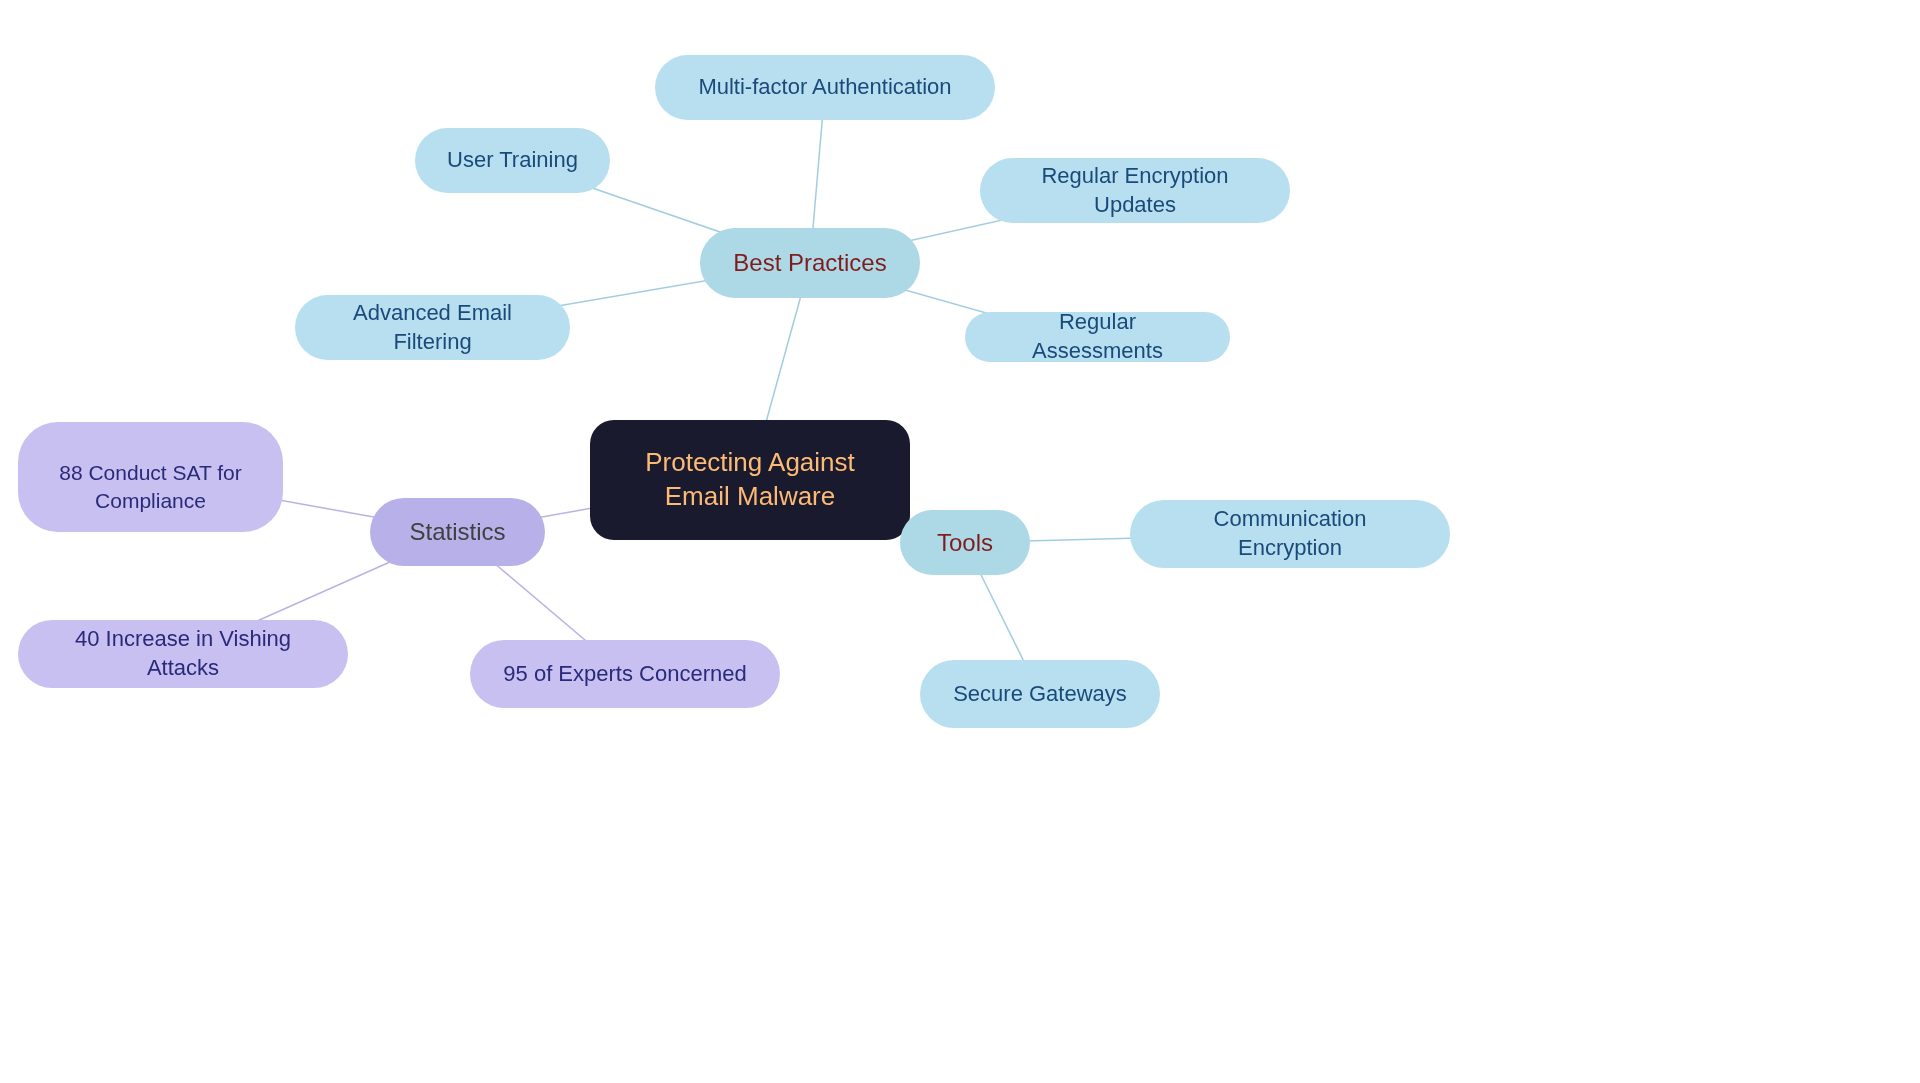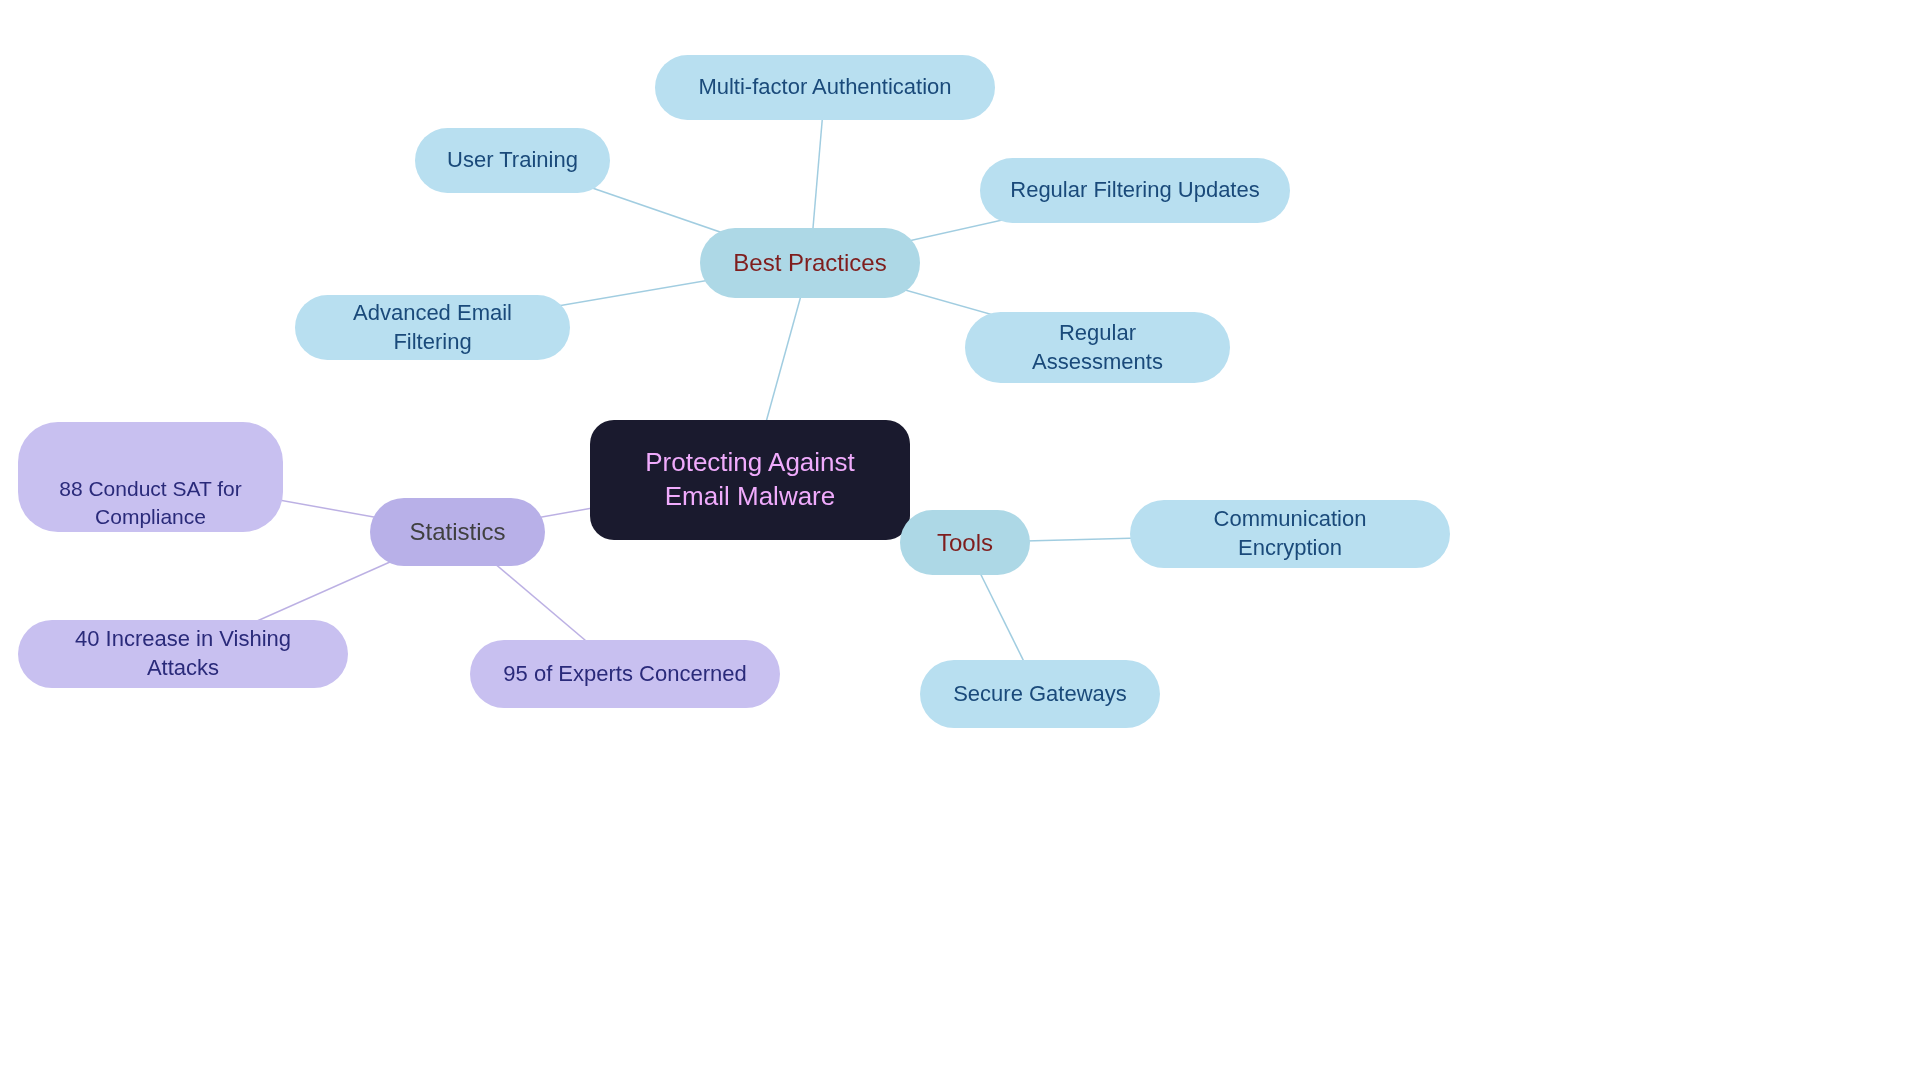--- a/index.html
+++ b/index.html
@@ -19,26 +19,26 @@
       pointer-events: none;
     }
     .node {
       position: absolute;
       border-radius: 40px;
       display: flex;
       align-items: center;
       justify-content: center;
       text-align: center;
       font-size: 22px;
-      padding: 2px 30px;
+      padding: 18px 30px;
       line-height: 1.3;
     }
     .node-center {
       background: #1a1a2e;
-      color: #f0abfc;
+      color: #fdba74;
       font-size: 26px;
       font-weight: 500;
       border-radius: 24px;
       width: 320px;
       height: 120px;
     }
     .node-blue {
       background: #b8dff0;
       color: #1a4a7a;
       font-size: 22px;
@@ -96,24 +96,24 @@
 
 <div class="node node-blue" style="left:295px; top:295px; width:275px; height:65px;">
   <span>Advanced Email Filtering</span>
 </div>
 
 <div class="node node-blue" style="left:655px; top:55px; width:340px; height:65px;">
   <span>Multi-factor Authentication</span>
 </div>
 
 <div class="node node-blue" style="left:980px; top:158px; width:310px; height:65px;">
-  <span>Regular Filtering Updates</span>
+  <span>Regular Encryption Updates</span>
 </div>
 
-<div class="node node-blue" style="left:965px; top:312px; width:265px; height:71px;text-align:center;">
+<div class="node node-blue" style="left:965px; top:312px; width:265px; height:50px;text-align:center;">
   <span>Regular Assessments</span>
 </div>
 
 <div class="node node-purple-mid" style="left:370px; top:498px; width:175px; height:68px;">
   <span>Statistics</span>
 </div>
 
 <div class="node node-purple" style="left:18px; top:422px; width:265px; height:110px; font-size:21px;align-items:flex-end;">
   <span>88 Conduct SAT for Compliance</span>
 </div>

